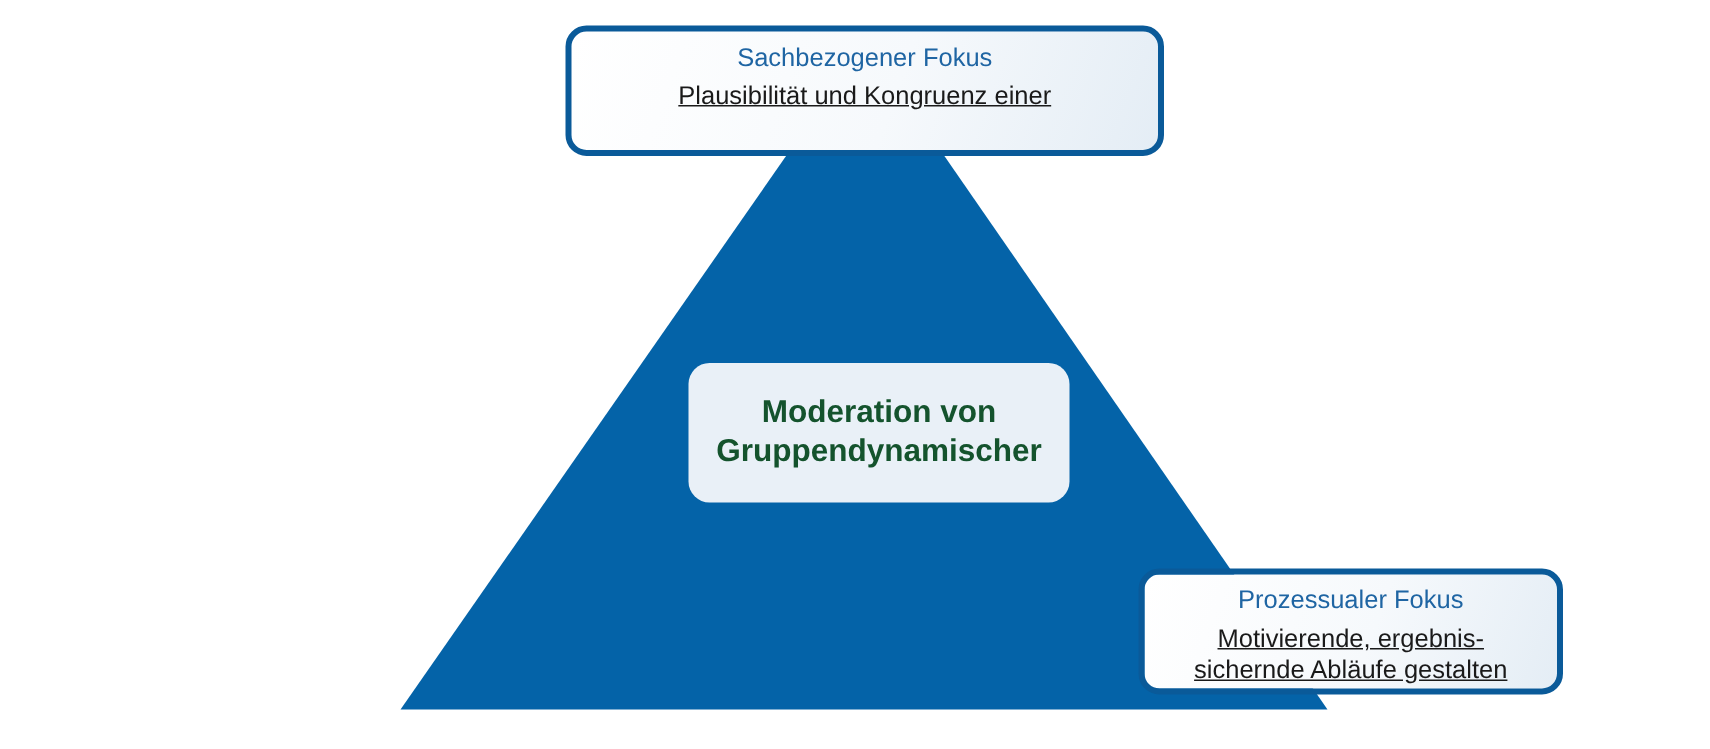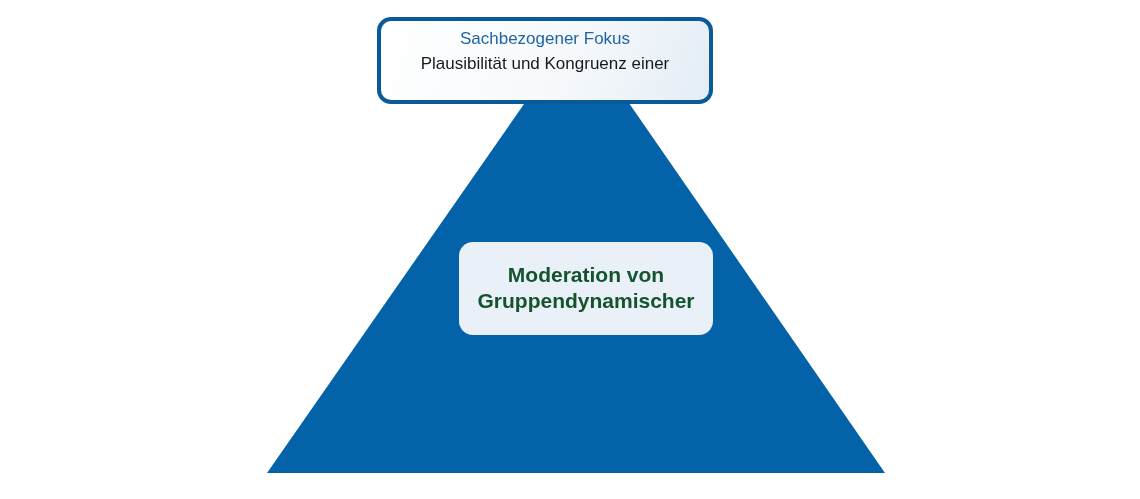--- a/index.html
+++ b/index.html
@@ -4,22 +4,22 @@
 <style>
   html, body { margin:0; padding:0; }
   body { width:1140px; height:499px; background:#ffffff; position:relative; overflow:hidden;
          font-family:"Liberation Sans", sans-serif; }
   #stage { position:absolute; left:0; top:0; width:1140px; height:499px; }
   .pyramid { position:absolute; left:0; top:0; }
   .box { position:absolute; box-sizing:border-box; border:4px solid #0a5a99; border-radius:14px;
          background:linear-gradient(110deg, #ffffff 0%, #f6f9fc 55%, #e4edf5 100%);
          text-align:center; }
   .box .title { color:#1f65a3; font-size:17px; line-height:20px; }
-  .box .desc { color:#1a1a1a; font-size:17px; line-height:21px; }
-  #box-top { left:377px; top:17px; width:336px; height:87px; padding-top:8px; }
+  .box .desc { color:#1a1a1a; font-size:17px; line-height:21px;text-decoration:underline; }
+  #box-top { left:377px; top:17px; width:399px; height:87px; padding-top:8px; }
   #box-top .title { margin-bottom:4px; }
   #box-left { left:91px; top:371px; width:307px; height:88px; padding-top:8px; }
   #box-left .title { margin-bottom:5px; }
   #box-right { left:759px; top:379px; width:283px; height:84px; padding-top:7px; }
   #box-right .title { margin-bottom:5px; }
   #box-center { position:absolute; left:459px; top:242px; width:254px; height:93px; border-radius:14px;
                 background:#e9f0f7; box-sizing:border-box; padding-top:20px; text-align:center;
                 color:#14532d; font-weight:bold; font-size:21px; line-height:26px; }
 </style>
 </head>
@@ -34,13 +34,18 @@
     <div>Moderation von</div>
     <div>Gruppendynamischer</div>
   </div>
 
   <div class="box" id="box-top">
     <div class="title">Sachbezogener Fokus</div>
     <div class="desc">Plausibilität und Kongruenz einer</div>
   </div>
 
 
+  <div class="box" id="box-right">
+    <div class="title">Prozessualer Fokus</div>
+    <div class="desc">Motivierende, ergebnis-</div>
+    <div class="desc">sichernde Abläufe gestalten</div>
+  </div>
 </div>
 
 </body></html>

